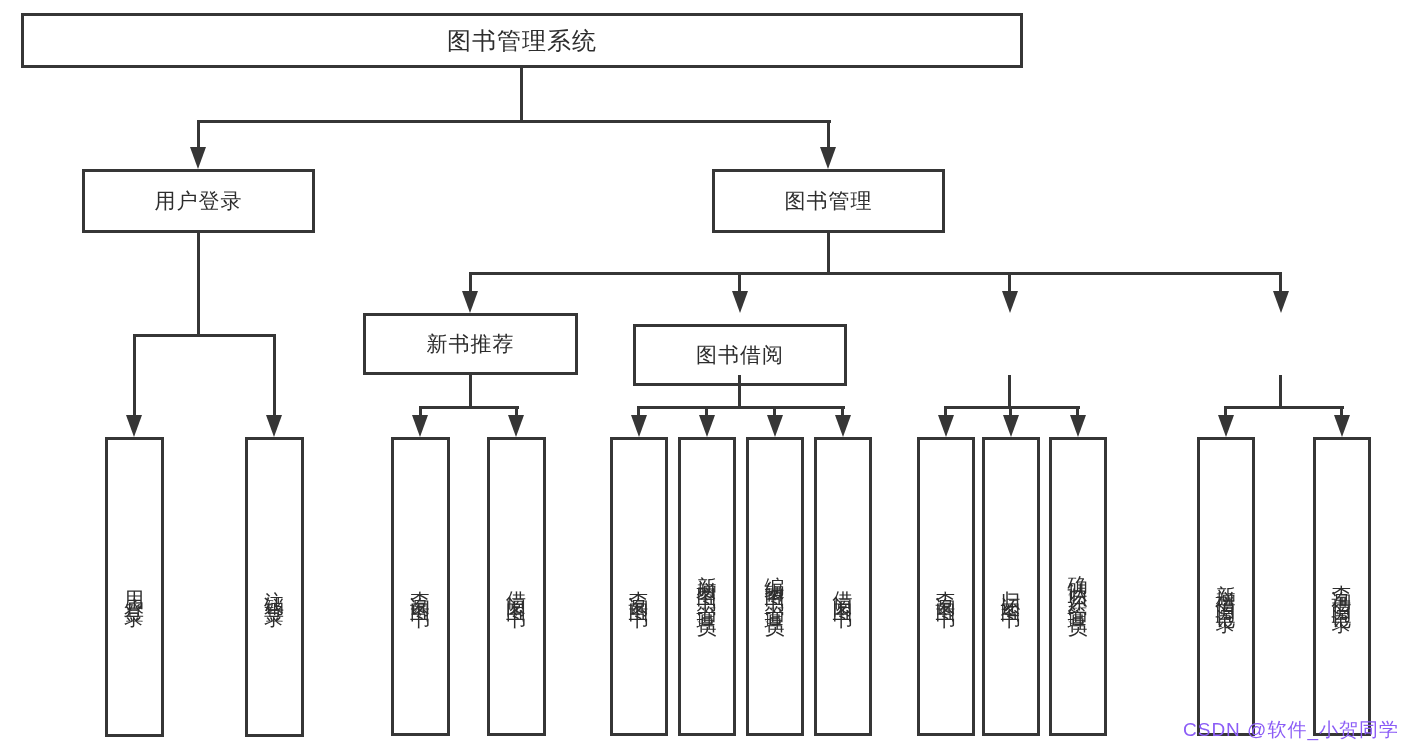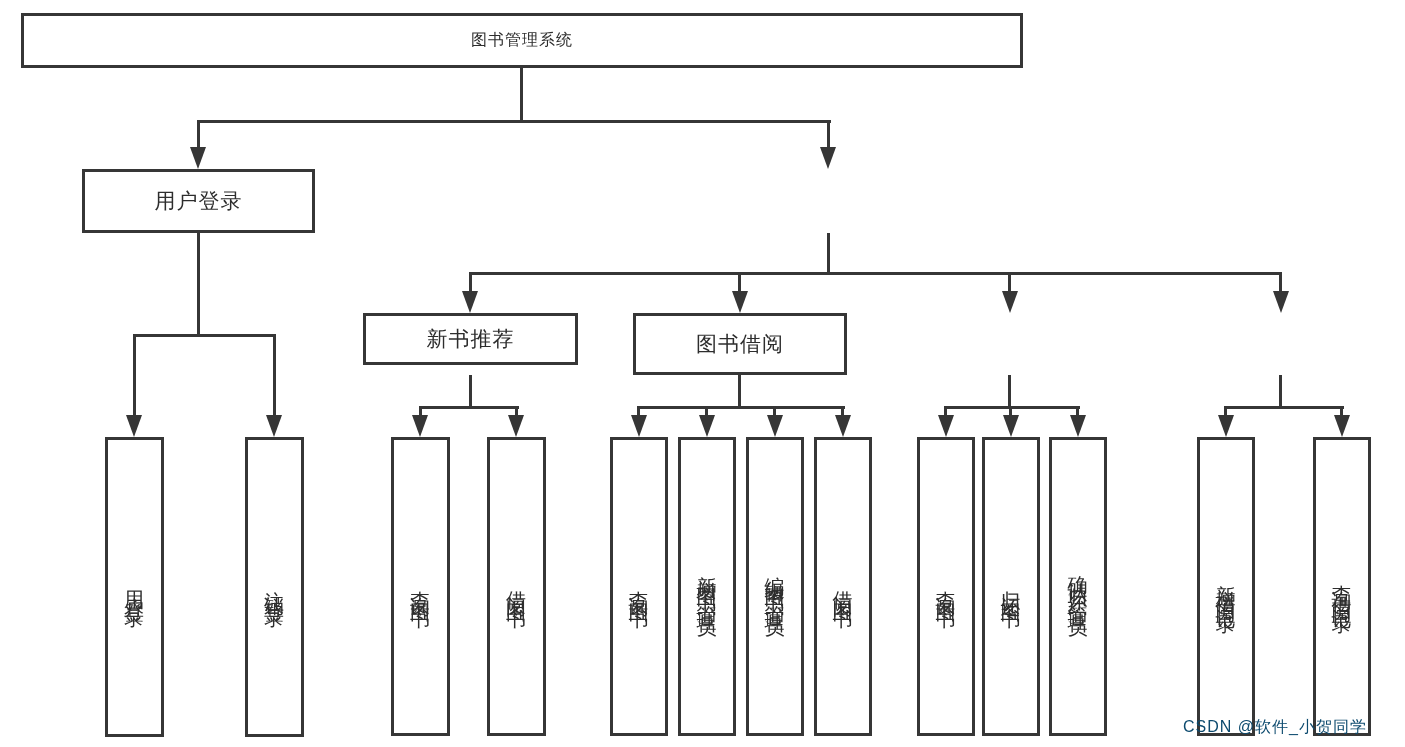--- a/index.html
+++ b/index.html
@@ -7,53 +7,56 @@
     position:relative; width:1405px; height:747px; background:#ffffff;
     font-family:"Liberation Sans","DejaVu Sans",sans-serif; overflow:hidden;
   }
   .box {
     position:absolute; box-sizing:border-box;
     border:3px solid #363636; background:#ffffff;
     display:flex; align-items:center; justify-content:center;
     color:#2d2d2d; text-align:center;
   }
   .h-label { font-size:21px; letter-spacing:1px; }
-  .root-label { font-size:16px; letter-spacing:1px; }
+  .root-label { font-size:24px; letter-spacing:1px; }
   .v-box {
     writing-mode:vertical-rl; text-orientation:mixed;
     font-size:20px; letter-spacing:6px; line-height:1.0;
   }
   .line { position:absolute; background:#363636; }
   .arrow {
     position:absolute; width:0; height:0;
     border-left:8px solid transparent; border-right:8px solid transparent;
     border-top:22px solid #363636;
   }
   .watermark {
     position:absolute; left:1183px; top:717px;
-    font-size:16px; color:#0c4a6e; letter-spacing:1px; white-space:nowrap;
+    font-size:19px; color:#8b5cf6; letter-spacing:1px; white-space:nowrap;
   }
 </style>
 </head>
 <body>
 
 <div id="canvas">
 
   <div class="box root-label" style="left:21px; top:13px; width:1002px; height:55px;">
     <span>图书管理系统</span>
   </div>
 
   <div class="box h-label" style="left:82px; top:169px; width:233px; height:64px;">
     <span>用户登录</span>
   </div>
+  <div class="box h-label" style="left:712px; top:169px; width:233px; height:64px;">
+    <span>图书管理</span>
+  </div>
 
-  <div class="box h-label" style="left:363px; top:313px; width:215px; height:52px;align-items:center;">
+  <div class="box h-label" style="left:363px; top:313px; width:215px; height:62px;align-items:center;">
     <span>新书推荐</span>
   </div>
-  <div class="box h-label" style="left:633px; top:313px; width:214px; height:62px;">
+  <div class="box h-label" style="left:633px; top:324px; width:214px; height:62px;">
     <span>图书借阅</span>
   </div>
 
   <div class="box v-box" style="left:105px; top:437px; width:59px; height:300px;">
     <span>用户登录</span>
   </div>
   <div class="box v-box" style="left:245px; top:437px; width:59px; height:300px;">
     <span>注销登录</span>
   </div>
   <div class="box v-box" style="left:391px; top:437px; width:59px; height:299px;">

